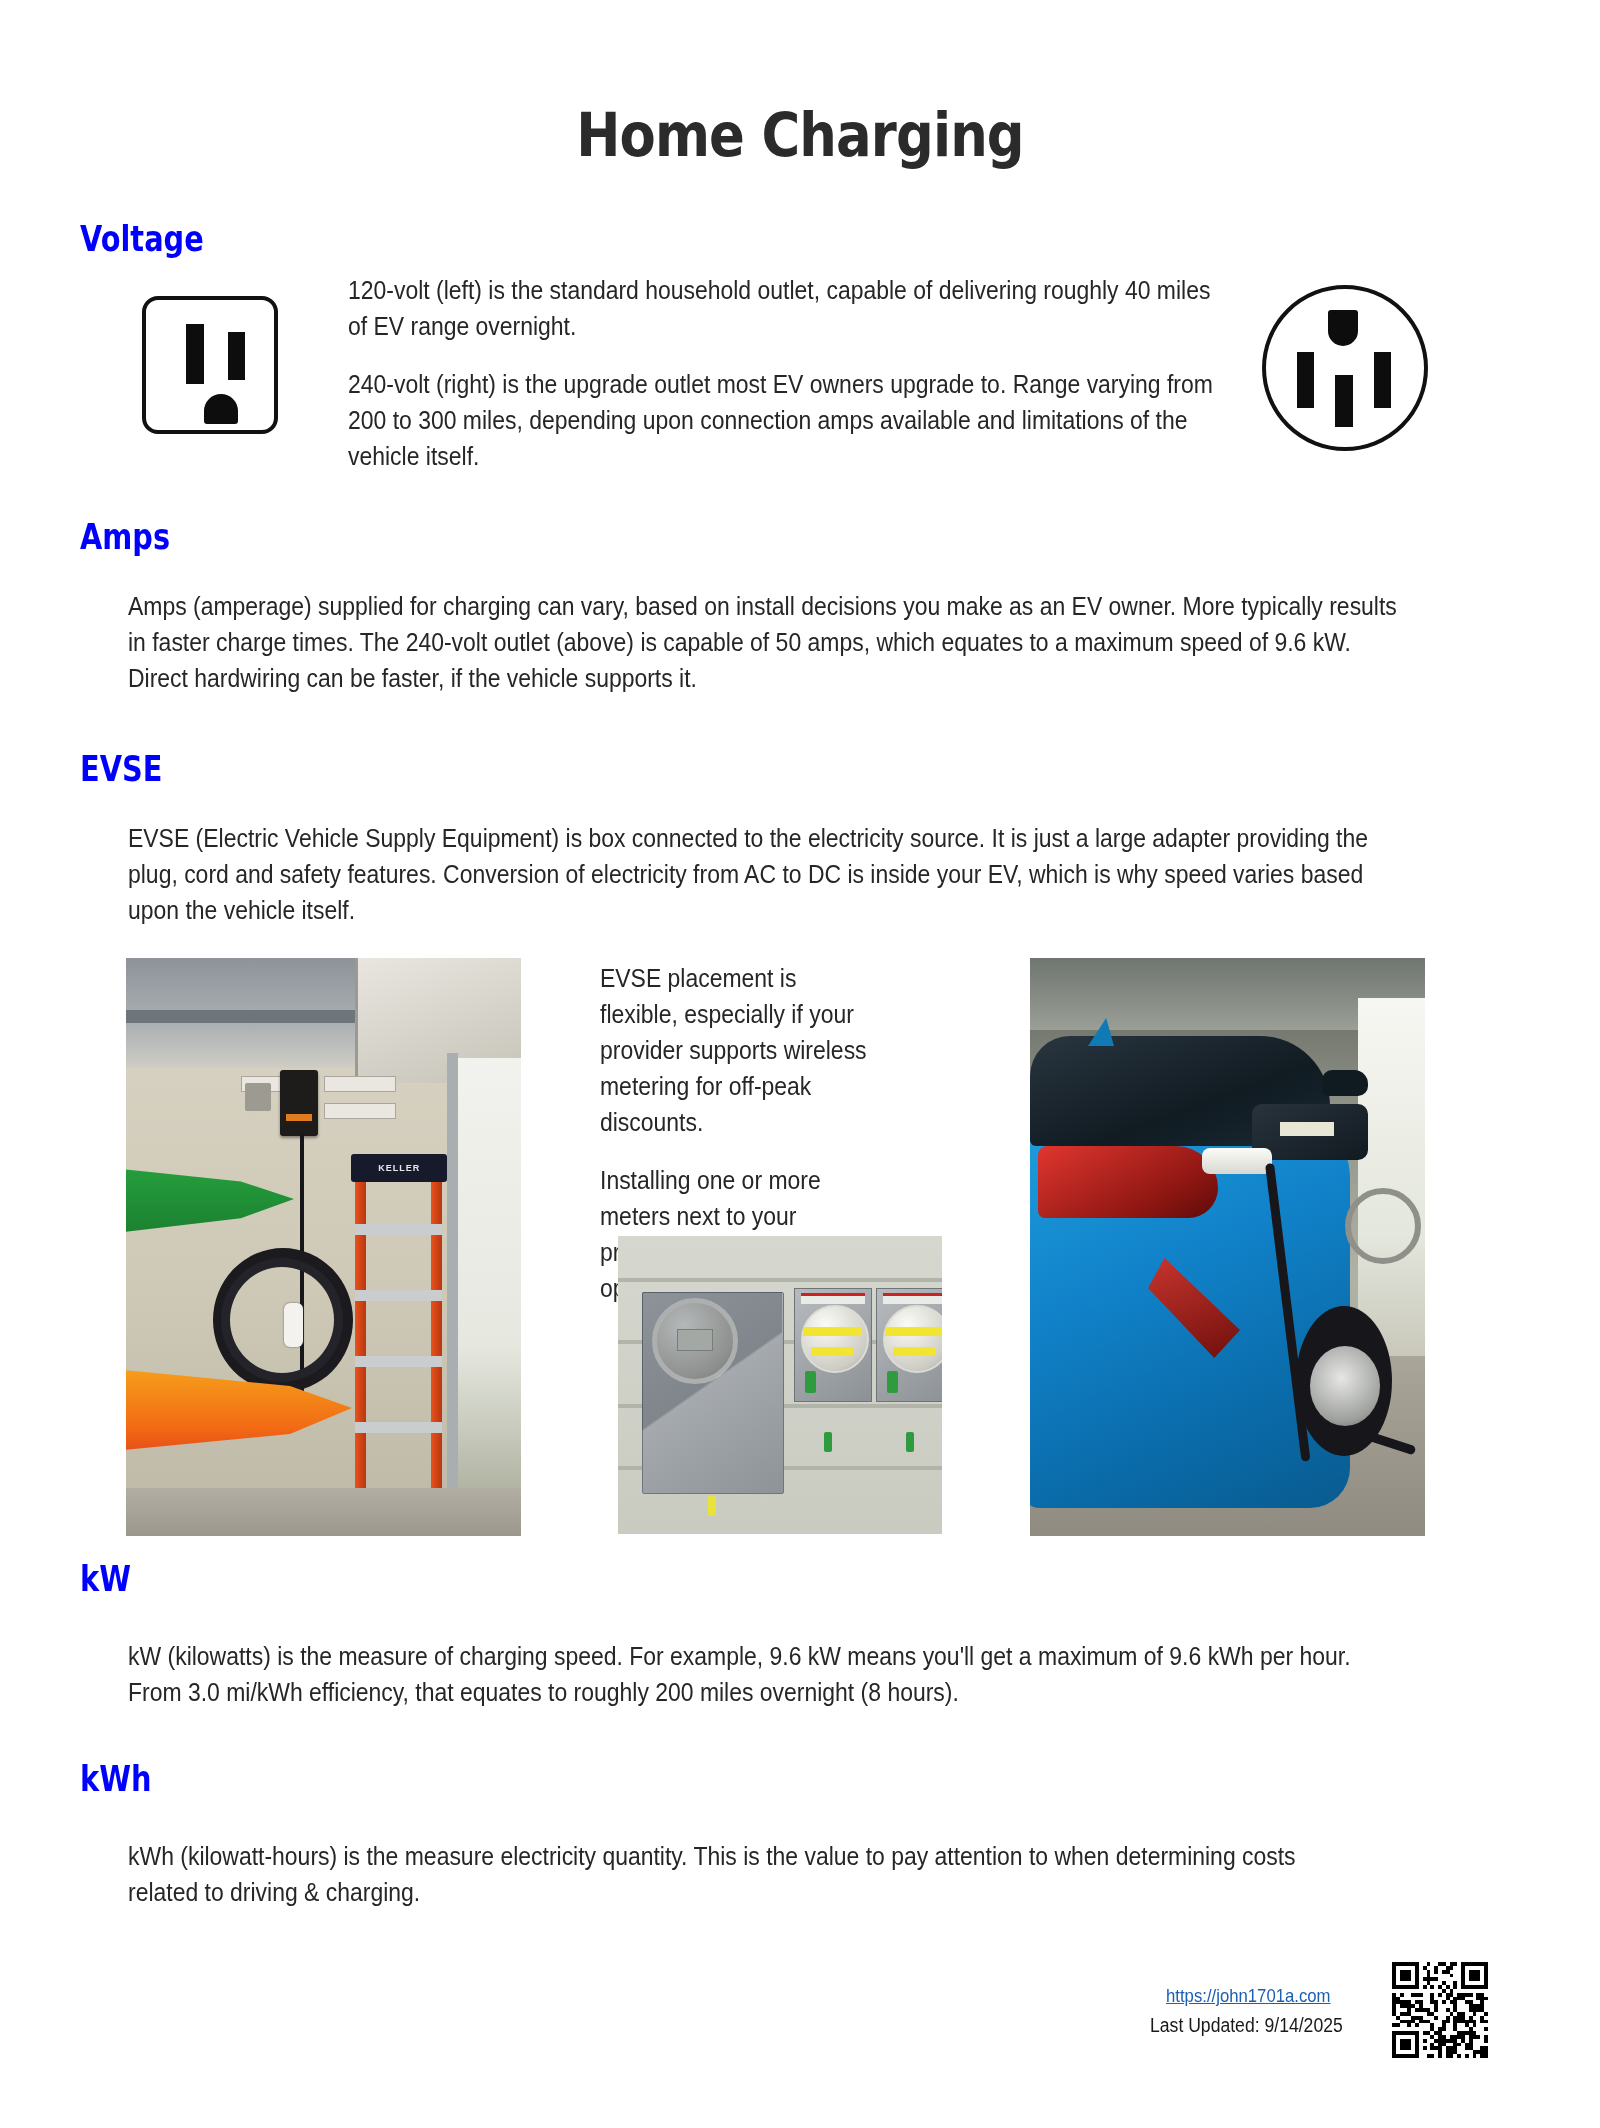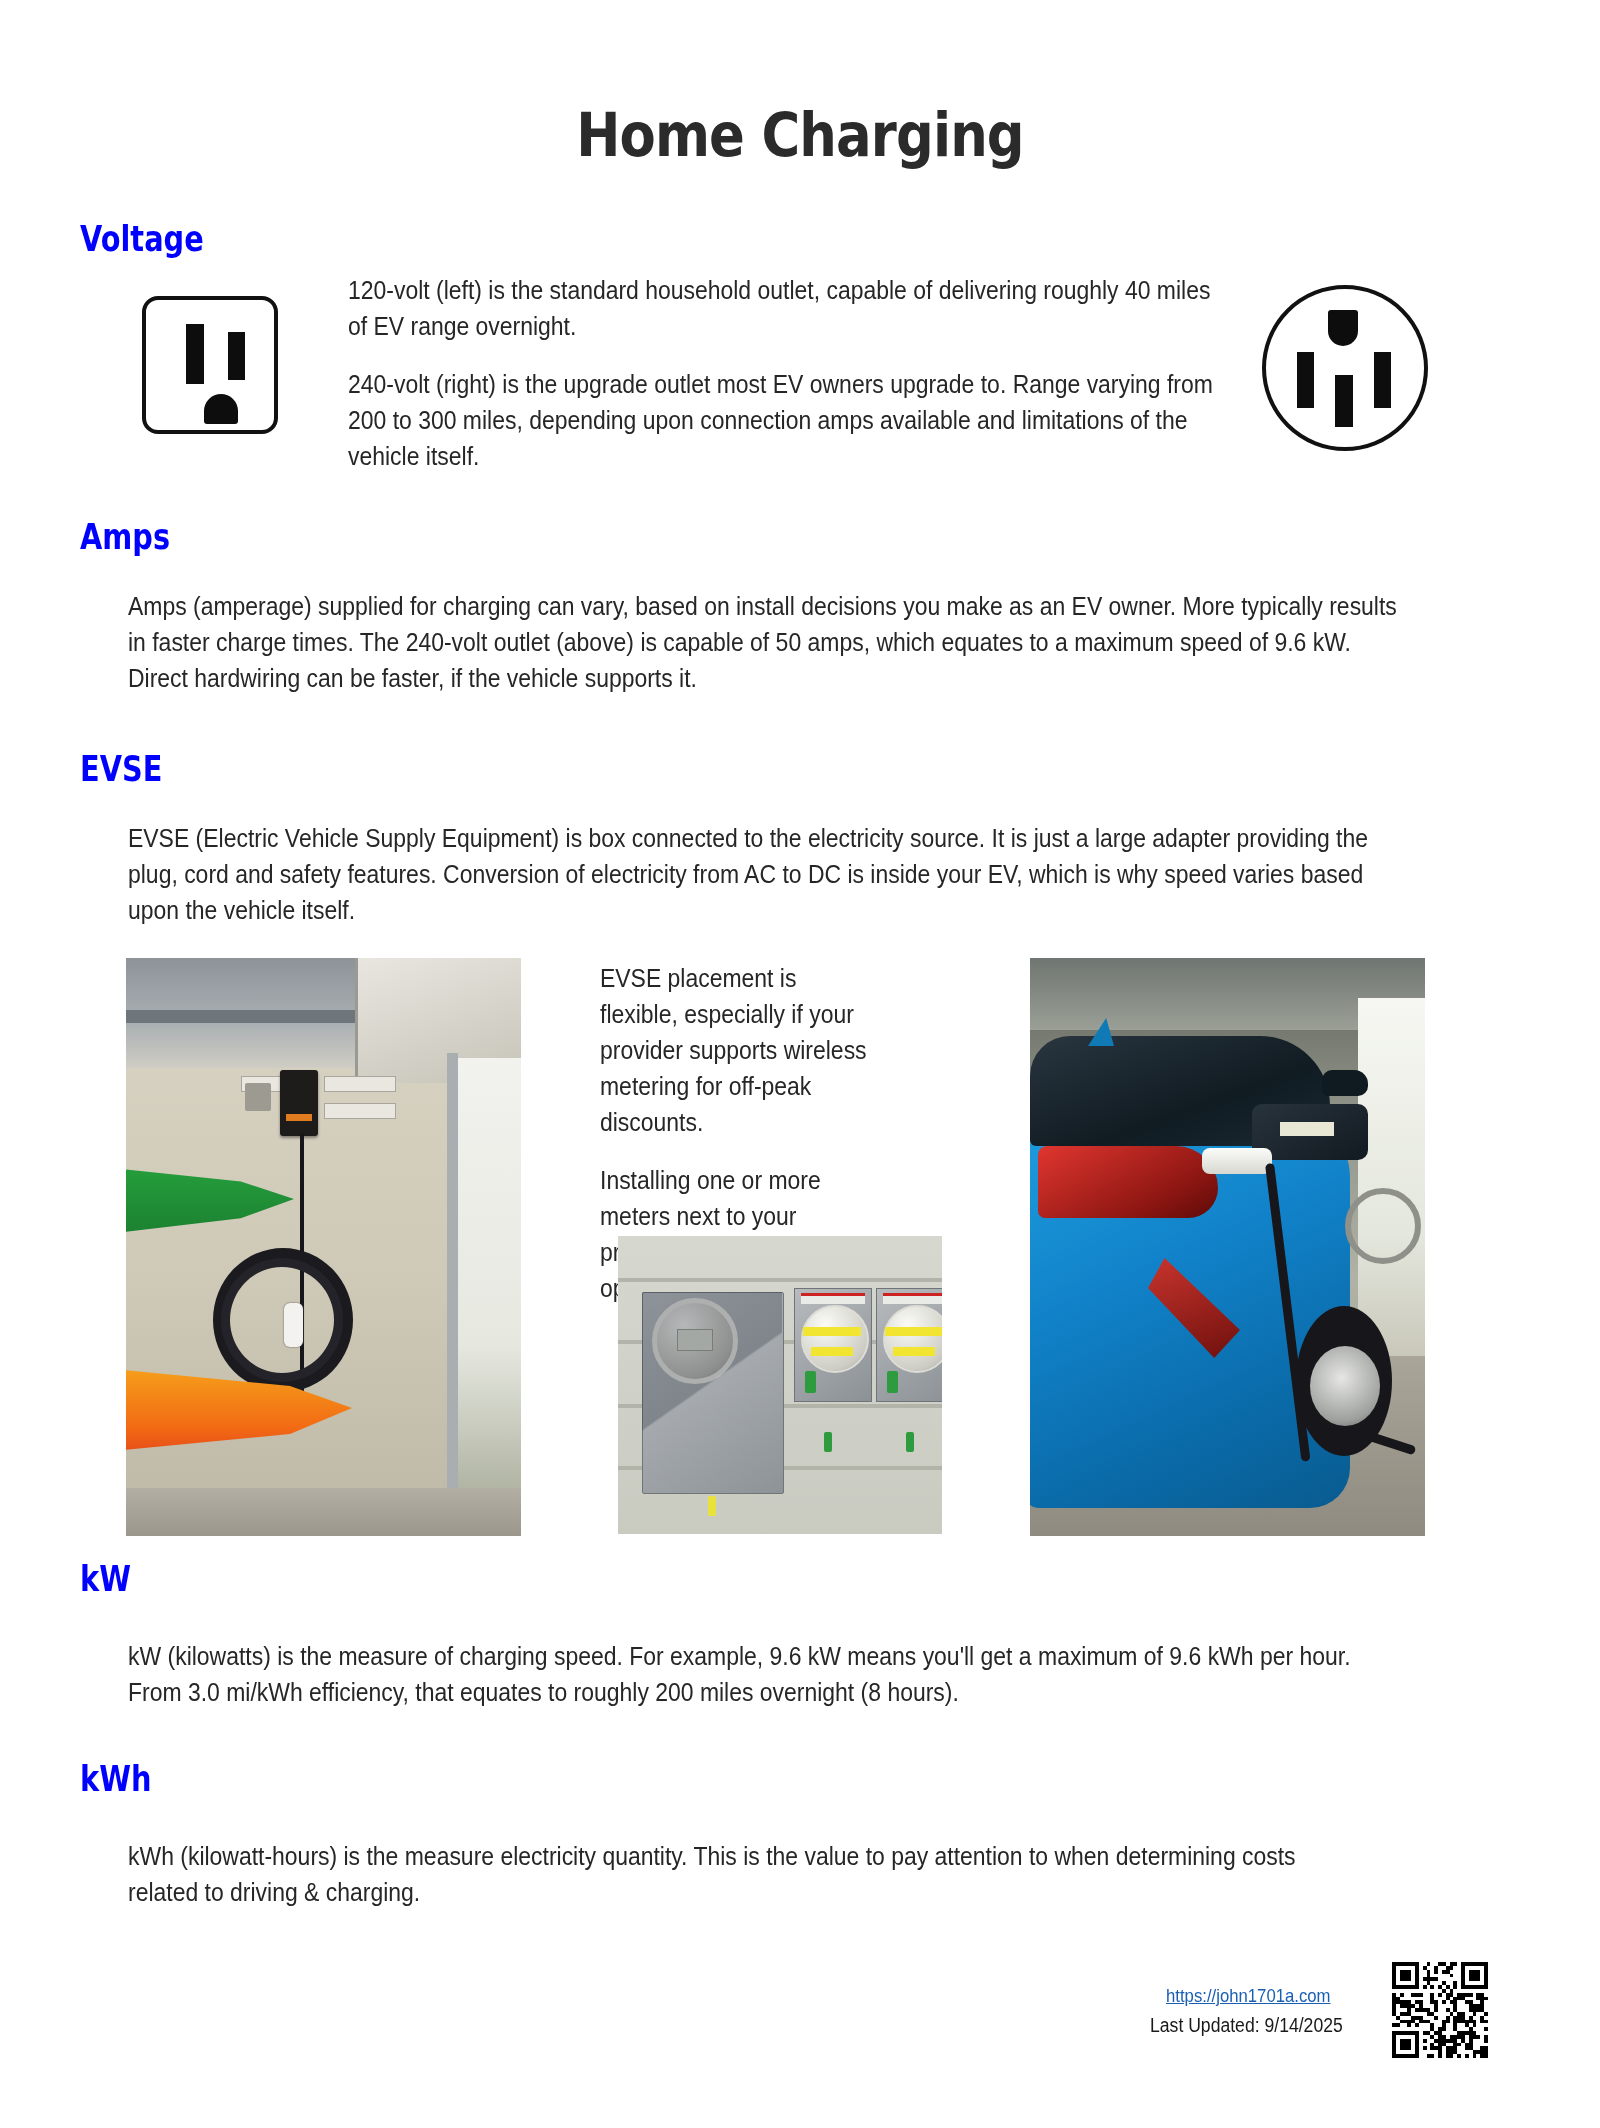--- a/index.html
+++ b/index.html
@@ -274,20 +274,32 @@
     <div class="g-vent2"></div>
     <div class="g-vent3"></div>
     <div class="g-plate"></div>
     <div class="g-evse"></div>
     <div class="g-cordA"></div>
     <div class="g-kayak-green"></div>
     <div class="g-coil"></div>
     <div class="g-coil2"></div>
     <div class="g-conn"></div>
     <div class="g-kayak-orange"></div>
+    <div class="g-ladder">
+      <div class="rail l"></div>
+      <div class="rail r"></div>
+      <div class="step" style="top:70px;"></div>
+      <div class="step" style="top:136px;"></div>
+      <div class="step" style="top:202px;"></div>
+      <div class="step" style="top:268px;"></div>
+      <div class="step" style="top:334px;"></div>
+      <div class="cap">
+        <span>KELLER</span>
+      </div>
+    </div>
     <div class="g-floor"></div>
   </div>
 
   <div class="body-text" style="left:600px; top:960px; width:300px;">
     <p>EVSE placement is flexible, especially if your provider supports wireless metering for off-peak discounts.</p>
     <p>Installing one or more meters next to your primary meter is another option available.</p>
   </div>
 
   <div class="photo" id="photo-meters">
     <div class="m-sid"></div>

